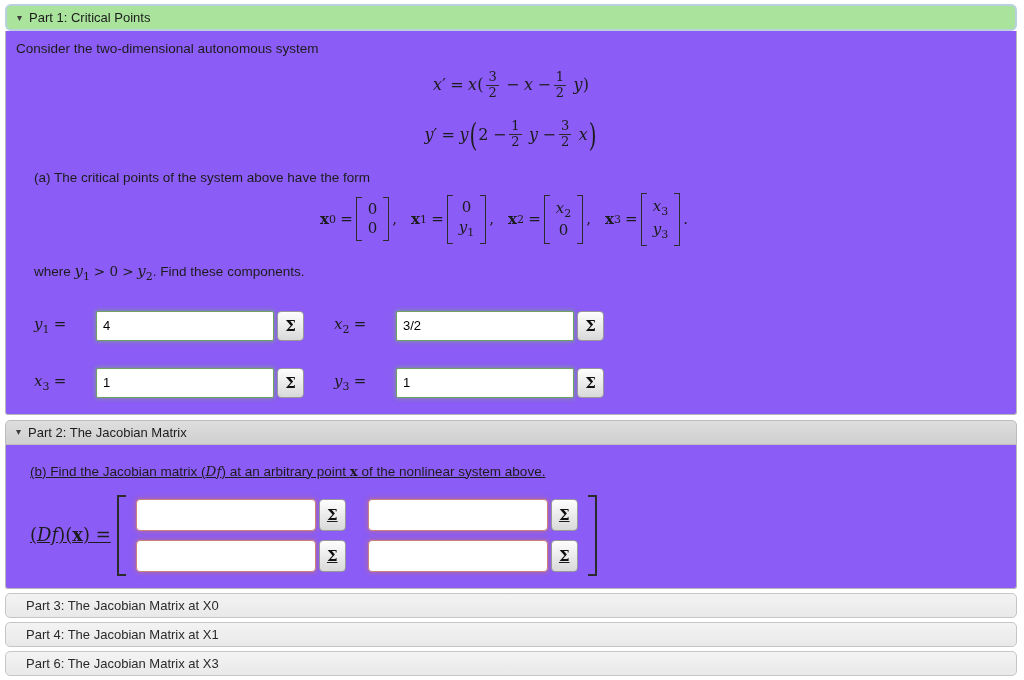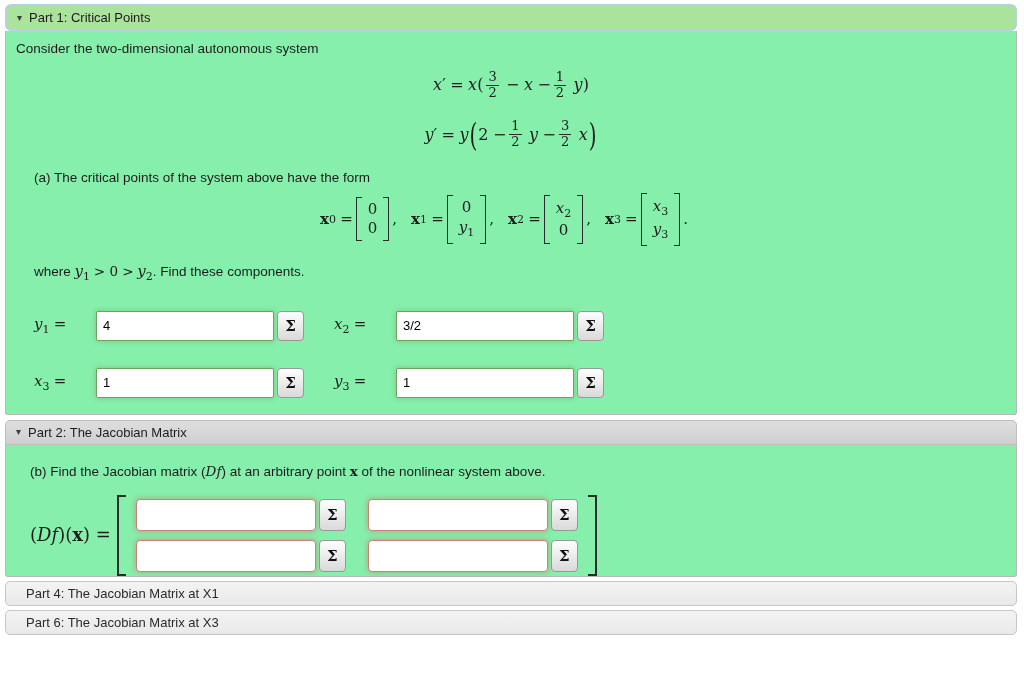--- a/index.html
+++ b/index.html
@@ -12,24 +12,24 @@
               padding:4px 10px;cursor:pointer;box-sizing:border-box;}
   .acc-header .tri{font-size:10px;color:#3c3c3c;margin-right:7px;line-height:1;}
   .hdr-green{background:#a9e39c;border:2px solid #b7d1df;border-radius:6px;}
   .hdr-grey{background:linear-gradient(#dedede,#cfcfcf);
             border:1px solid #bdbdbd;border-radius:5px 5px 0 0;margin-top:5px;}
   .collapsed-hdr{background:linear-gradient(#f3f3f3,#e9e9e9);
             border:1px solid #c6c6c6;border-radius:5px;margin-top:4px;
             padding:4px 10px 4px 20px;font-size:13px;color:#2a2a2a;cursor:pointer;}
 
   
-  .panel-body{background:#86efac;border:1px solid #b9b9b9;border-top:none;
+  .panel-body{background:#8b5cf6;border:1px solid #b9b9b9;border-top:none;
               border-radius:0 0 3px 3px;box-sizing:border-box;}
   .body1{padding:10px 10px 14px 10px;}
-  .body2{padding:8px 10px 0 10px;}
+  .body2{padding:8px 10px 12px 10px;text-decoration:underline;}
   .mi{font-family:"DejaVu Serif",serif;font-style:italic;}
   .mbf{font-family:"DejaVu Serif",serif;font-weight:bold;}
   .mo,.mn{font-family:"DejaVu Serif",serif;font-style:normal;}
   sub.msub{font-family:"DejaVu Serif",serif;font-style:normal;font-size:11px;}
   .frac{display:inline-block;vertical-align:-0.5em;text-align:center;
         font-size:13px;line-height:1.1;margin:0 3px;font-family:"DejaVu Serif",serif;}
   .frac .num{display:block;border-bottom:1px solid #2b2b2b;padding:0 2px;}
   .frac .den{display:block;padding:0 2px;}
   .bigp{display:inline-block;transform:scaleY(1.55);font-size:20px;
         vertical-align:-0.12em;margin:0 1px;font-family:"DejaVu Serif",serif;}
@@ -230,19 +230,22 @@
             <input class="ans-red" type="text" value="" style="">
             <button class="sigma-btn red-side">Σ</button>
           </span>
         </span>
         <span class="jbr-r"></span>
       </span>
     </div>
   </div>
 
   <div class="collapsed-hdr">
+    <span>Part 3: The Jacobian Matrix at X0</span>
+  </div>
+  <div class="collapsed-hdr">
     <span>Part 4: The Jacobian Matrix at X1</span>
   </div>
   <div class="collapsed-hdr">
     <span>Part 6: The Jacobian Matrix at X3</span>
   </div>
 
 </div>
 
 </body></html>

